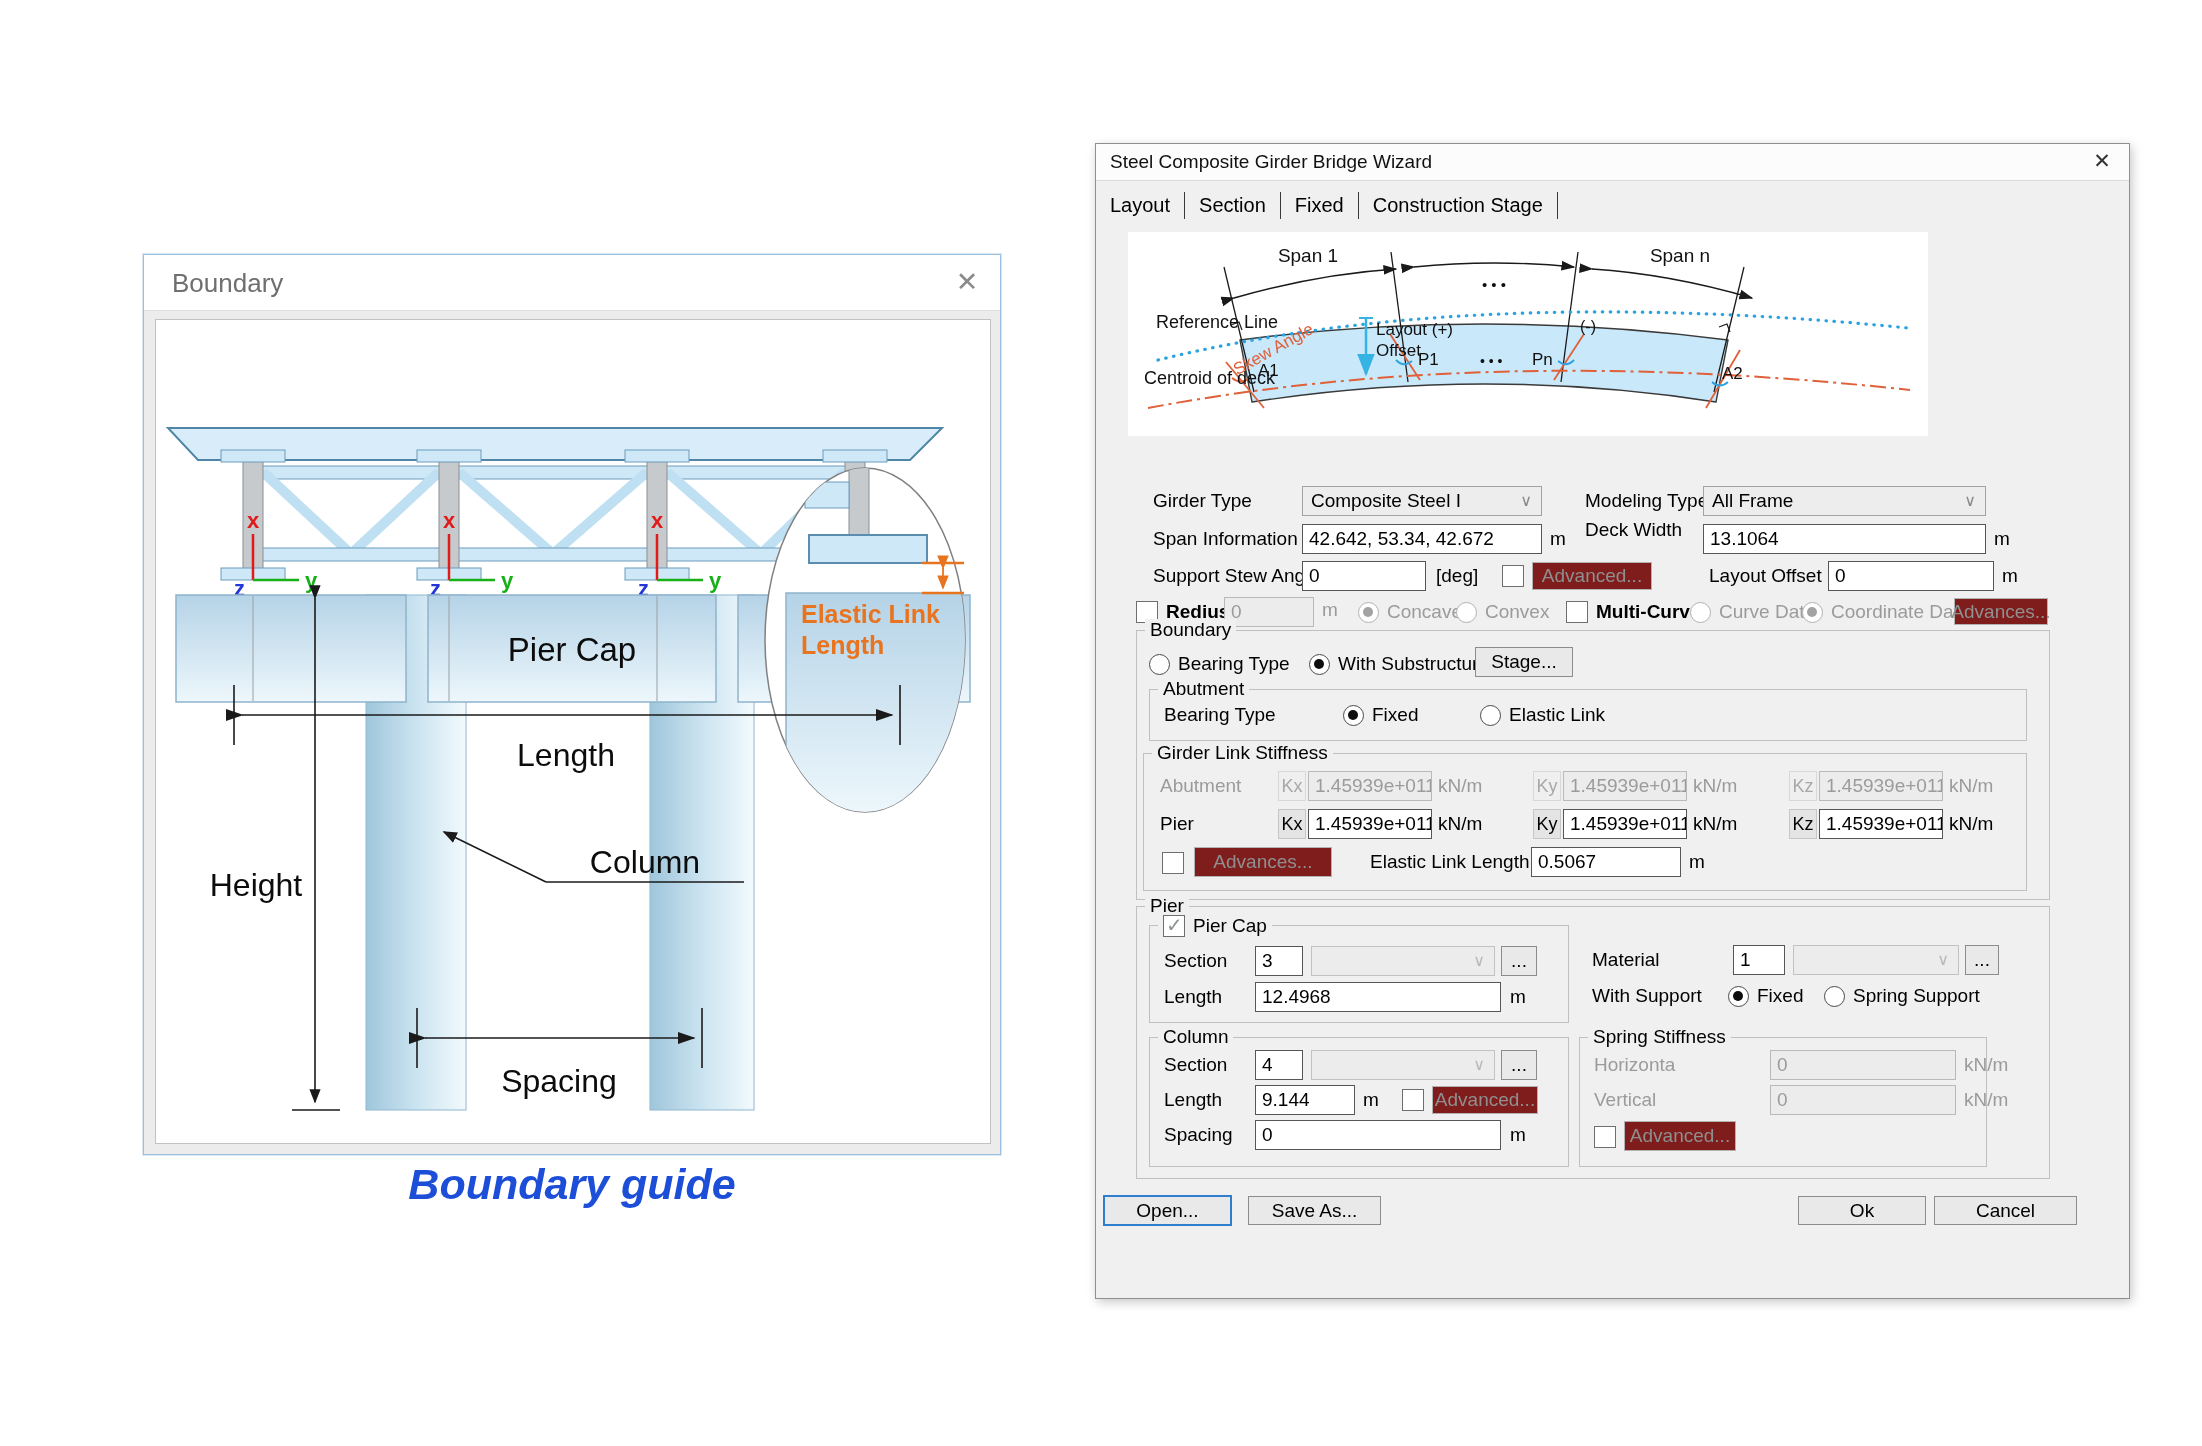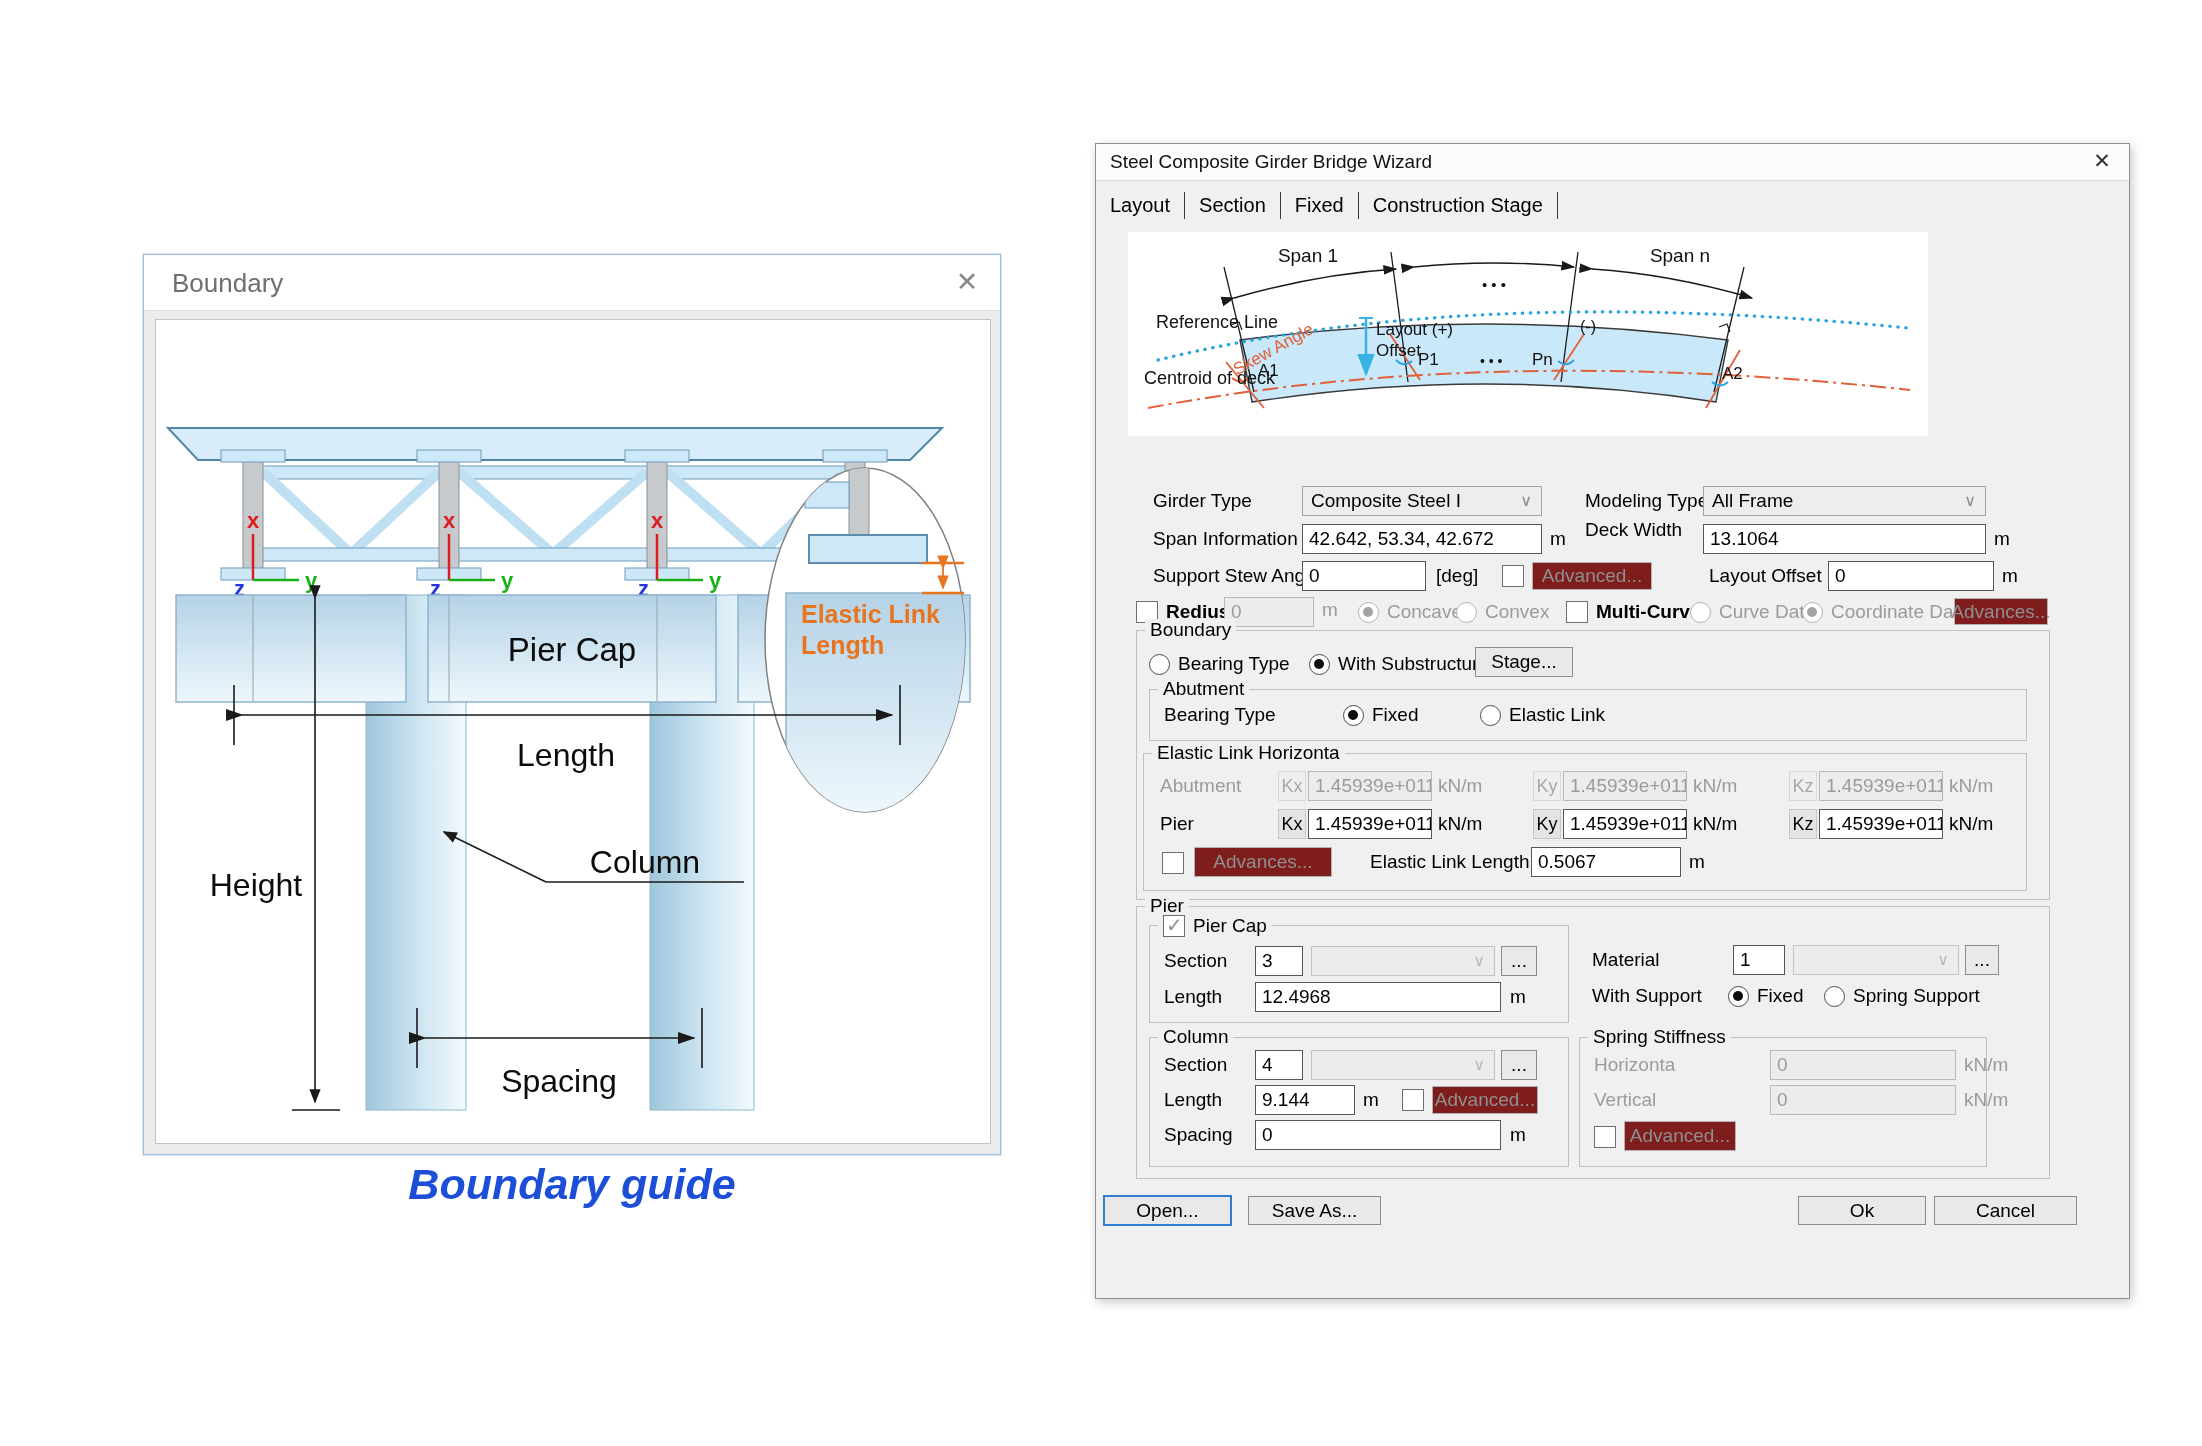--- a/index.html
+++ b/index.html
@@ -360,21 +360,21 @@
             <span class="rc sel"></span>
             <span>Fixed</span>
           </span>
         <span class="ropt" style="left:330px;top:12px">
             <span class="rc"></span>
             <span>Elastic Link</span>
           </span>
       </div>
 
       <div class="gb" style="left:6px;top:122px;width:882px;height:136px">
-        <span class="gbt">Elastic Link Horizonta</span>
+        <span class="gbt">Girder Link Stiffness</span>
 
         <div class="lbl dis" style="left:16px;top:17px">Abutment</div>
         <span class="chip gray" style="left:134px;top:17px">Kx</span>
         <div class="fld gray" style="left:164px;top:17px;width:124px">1.45939e+011</div>
         <div class="lbl dis" style="left:294px;top:17px">kN/m</div>
         <span class="chip gray" style="left:389px;top:17px">Ky</span>
         <div class="fld gray" style="left:419px;top:17px;width:124px">1.45939e+011</div>
         <div class="lbl dis" style="left:549px;top:17px">kN/m</div>
         <span class="chip gray" style="left:645px;top:17px">Kz</span>
         <div class="fld gray" style="left:675px;top:17px;width:124px">1.45939e+011</div>

